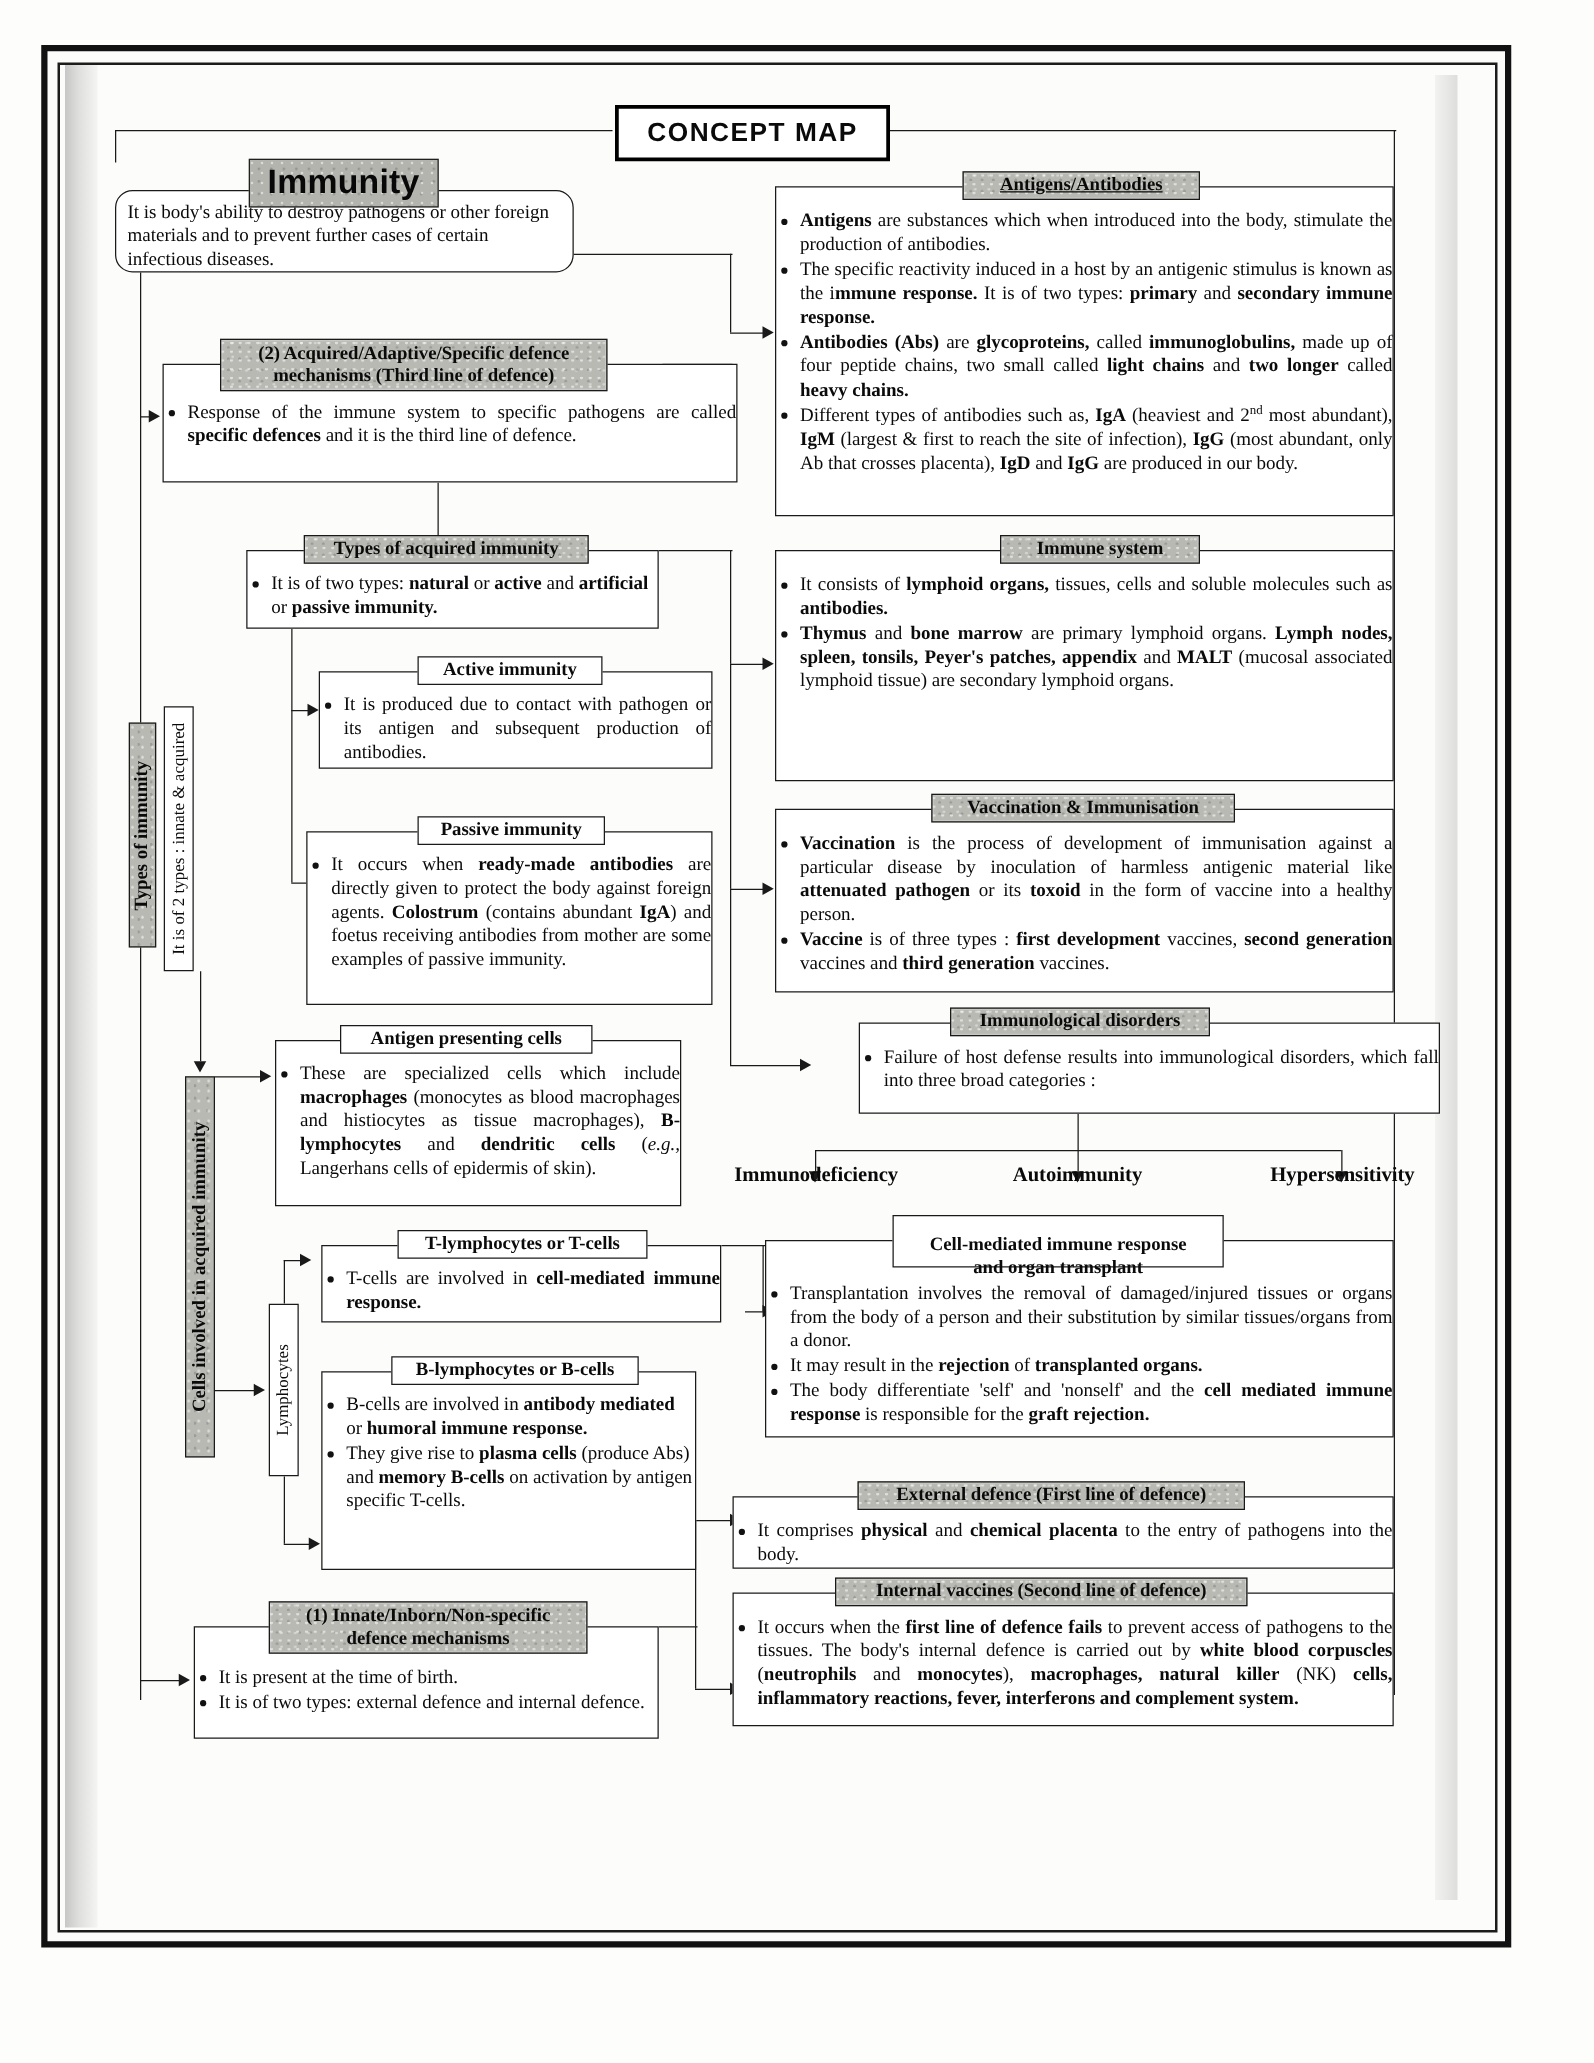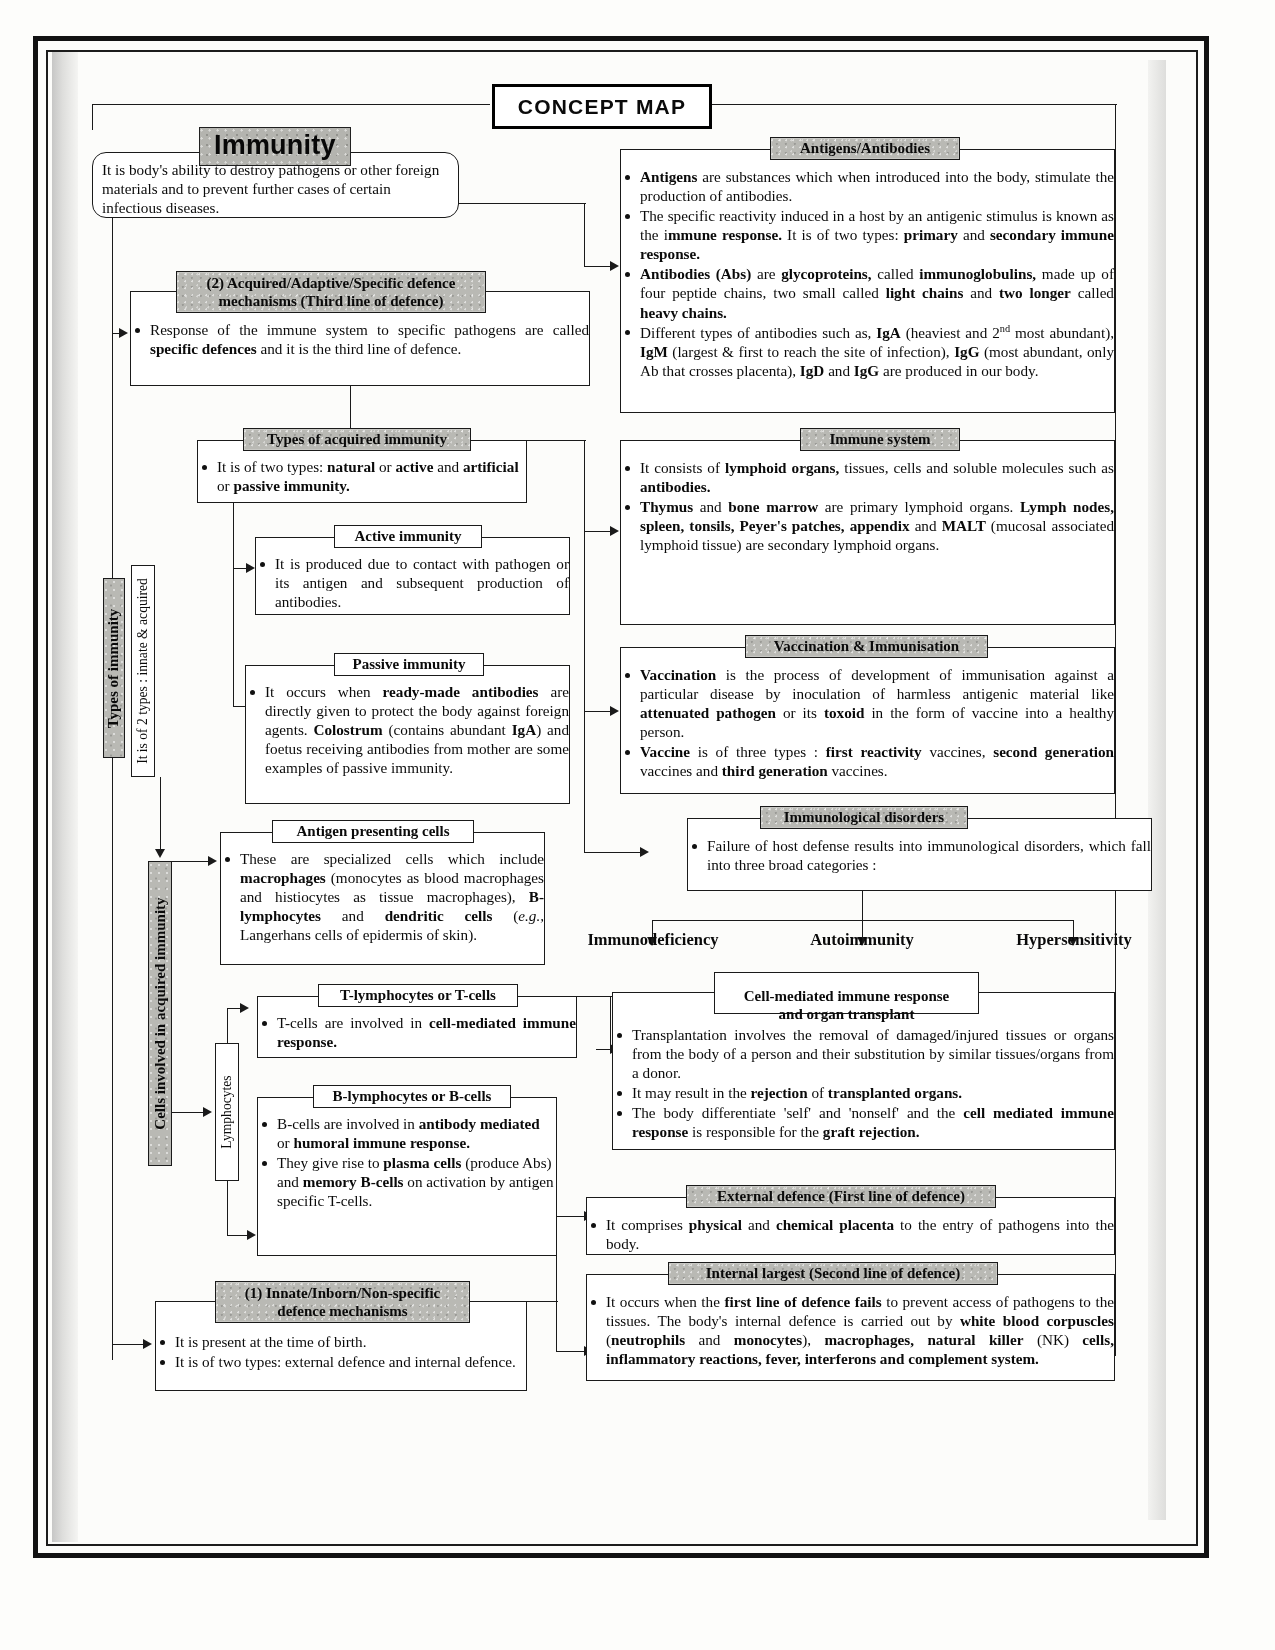--- a/index.html
+++ b/index.html
@@ -340,21 +340,21 @@
     <div class="arrow-r" style="left:143px; top:1339px;"></div>
 
     <div class="hline" style="left:527px; top:1301px; width:31px;"></div>
     <div class="vline" style="left:556px; top:1216px; height:85px;"></div>
     <div class="hline" style="left:556px; top:1216px; width:30px;"></div>
     <div class="arrow-r" style="left:584px; top:1211px;"></div>
     <div class="vline" style="left:556px; top:1301px; height:50px;"></div>
     <div class="hline" style="left:556px; top:1351px; width:30px;"></div>
     <div class="arrow-r" style="left:584px; top:1346px;"></div>
 
-    <div class="cap gray" style="left:770px; top:137px; width:190px; height:23px;">Antigens/Antibodies</div>
+    <div class="cap gray" style="left:770px; top:137px; width:190px; height:23px;text-decoration:underline;">Antigens/Antibodies</div>
     <div class="node" style="left:620px; top:149px; width:495px; height:264px;">
       <ul class="bl node-body" style="padding-top:17px;">
         <li><b>Antigens</b><span> are substances which when introduced into the body, stimulate the production of antibodies.</span></li>
         <li><span>The specific reactivity induced in a host by an antigenic stimulus is known as the </span><span>i</span><b>mmune response.</b><span> It is of two types: </span><b>primary</b><span> and </span><b>secondary immune response.</b></li>
         <li><b>Antibodies (Abs)</b><span> are </span><b>glycoproteins,</b><span> called </span><b>immunoglobulins,</b><span> made up of four peptide chains, two small called </span><b>light chains</b><span> and </span><b>two longer</b><span> called </span><b>heavy chains.</b></li>
         <li><span>Different types of antibodies such as, </span><b>IgA</b><span> (heaviest and 2</span><sup>nd</sup><span> most abundant), </span><b>IgM</b><span> (largest &amp; first to reach the site of infection), </span><b>IgG</b><span> (most abundant, only Ab that crosses placenta),  </span><b>IgD</b><span> and </span><b>IgG</b><span> are produced in our body.</span></li>
       </ul>
     </div>
 
     <div class="cap gray" style="left:800px; top:428px; width:160px; height:23px;">Immune system</div>
@@ -362,21 +362,21 @@
       <ul class="bl node-body" style="padding-top:17px;">
         <li><span>It consists of </span><b>lymphoid organs,</b><span> tissues, cells and soluble molecules such as </span><b>antibodies.</b></li>
         <li><b>Thymus</b><span> and </span><b>bone marrow</b><span> are primary lymphoid organs. </span><b>Lymph nodes, spleen, tonsils, Peyer's patches, appendix</b><span> and </span><b>MALT</b><span> (mucosal associated lymphoid tissue) are secondary lymphoid organs.</span></li>
       </ul>
     </div>
 
     <div class="cap gray" style="left:745px; top:635px; width:243px; height:23px;">Vaccination &amp; Immunisation</div>
     <div class="node" style="left:620px; top:647px; width:495px; height:147px;">
       <ul class="bl node-body" style="padding-top:17px;">
         <li><b>Vaccination</b><span> is the process of development of immunisation against a particular disease by inoculation of harmless antigenic material like </span><b>attenuated pathogen</b><span> or its </span><b>toxoid</b><span> in the form of vaccine into a healthy person.</span></li>
-        <li><b>Vaccine</b><span> is of three types : </span><b>first reactivity</b><span> vaccines, </span><b>second generation</b><span> vaccines and </span><b>third generation</b><span> vaccines.</span></li>
+        <li><b>Vaccine</b><span> is of three types : </span><b>first development</b><span> vaccines, </span><b>second generation</b><span> vaccines and </span><b>third generation</b><span> vaccines.</span></li>
       </ul>
     </div>
     <div class="vline" style="left:584px; top:531px; height:180px;"></div>
     <div class="hline" style="left:584px; top:711px; width:28px;"></div>
     <div class="arrow-r" style="left:610px; top:706px;"></div>
 
     <div class="cap gray" style="left:760px; top:806px; width:208px; height:23px;">Immunological disorders</div>
     <div class="node" style="left:650px; top:818px; width:465px; height:73px;margin-left:37px;">
       <ul class="bl node-body" style="padding-top:17px;">
         <li>Failure of host defense results into immunological disorders, which fall into three broad categories :</li>
@@ -411,21 +411,21 @@
       </ul>
     </div>
 
     <div class="cap gray" style="left:686px; top:1185px; width:310px; height:23px;">External defence (First line of defence)</div>
     <div class="node" style="left:586px; top:1197px; width:529px; height:58px;">
       <ul class="bl node-body" style="padding-top:17px;">
         <li><span>It comprises </span><b>physical</b><span> and </span><b>chemical placenta</b><span> to the entry of pathogens into the body.</span></li>
       </ul>
     </div>
 
-    <div class="cap gray" style="left:668px; top:1262px; width:330px; height:23px;">Internal largest (Second line of defence)</div>
+    <div class="cap gray" style="left:668px; top:1262px; width:330px; height:23px;">Internal vaccines (Second line of defence)</div>
     <div class="node" style="left:586px; top:1274px; width:529px; height:107px;">
       <ul class="bl node-body" style="padding-top:17px;">
         <li><span>It occurs when the </span><b>first line of defence fails</b><span> to prevent access of pathogens to the tissues. The body's internal defence is carried out by </span><b>white blood corpuscles</b><span> (</span><b>neutrophils</b><span> and </span><b>monocytes</b><span>), </span><b>macrophages, natural killer</b><span> (NK) </span><b>cells, inflammatory reactions, fever, interferons and complement system.</b></li>
       </ul>
     </div>
 
   </div>
 </div>
 
 </body></html>

